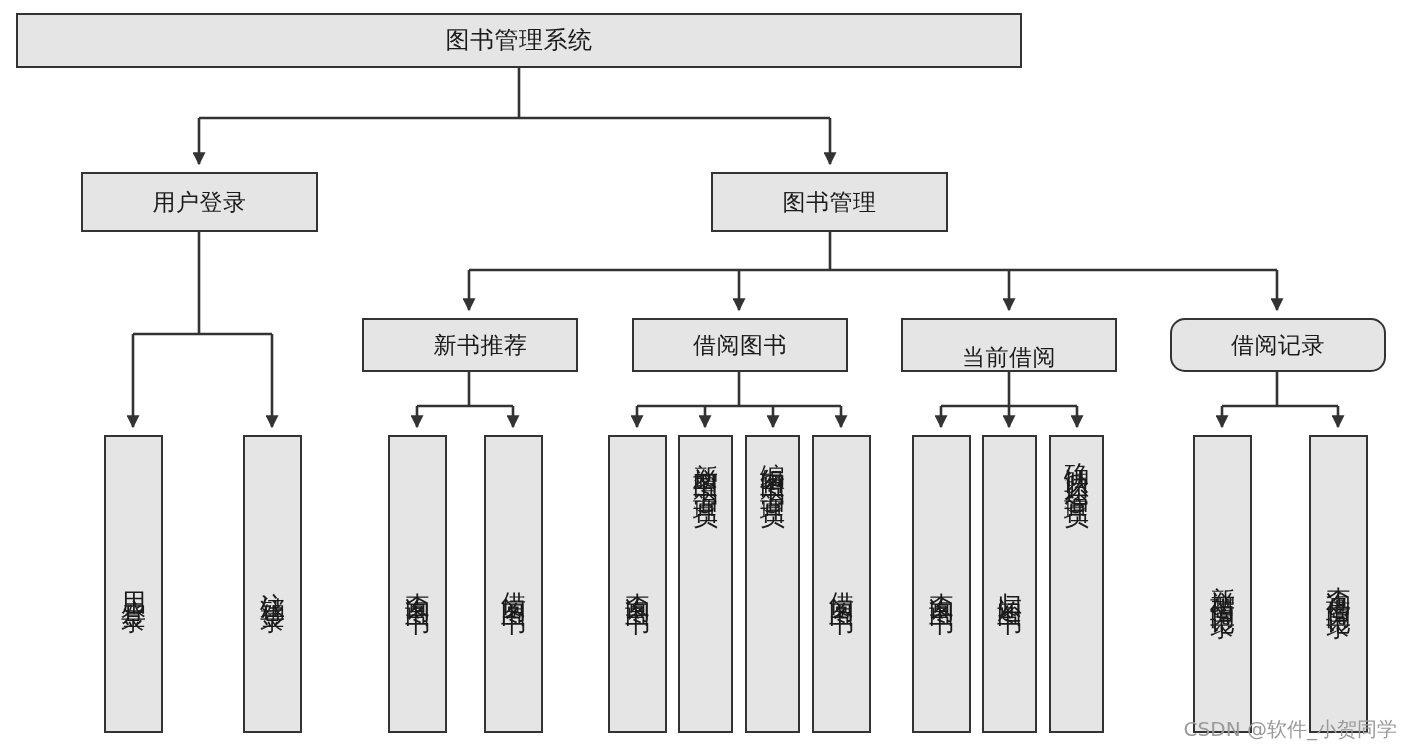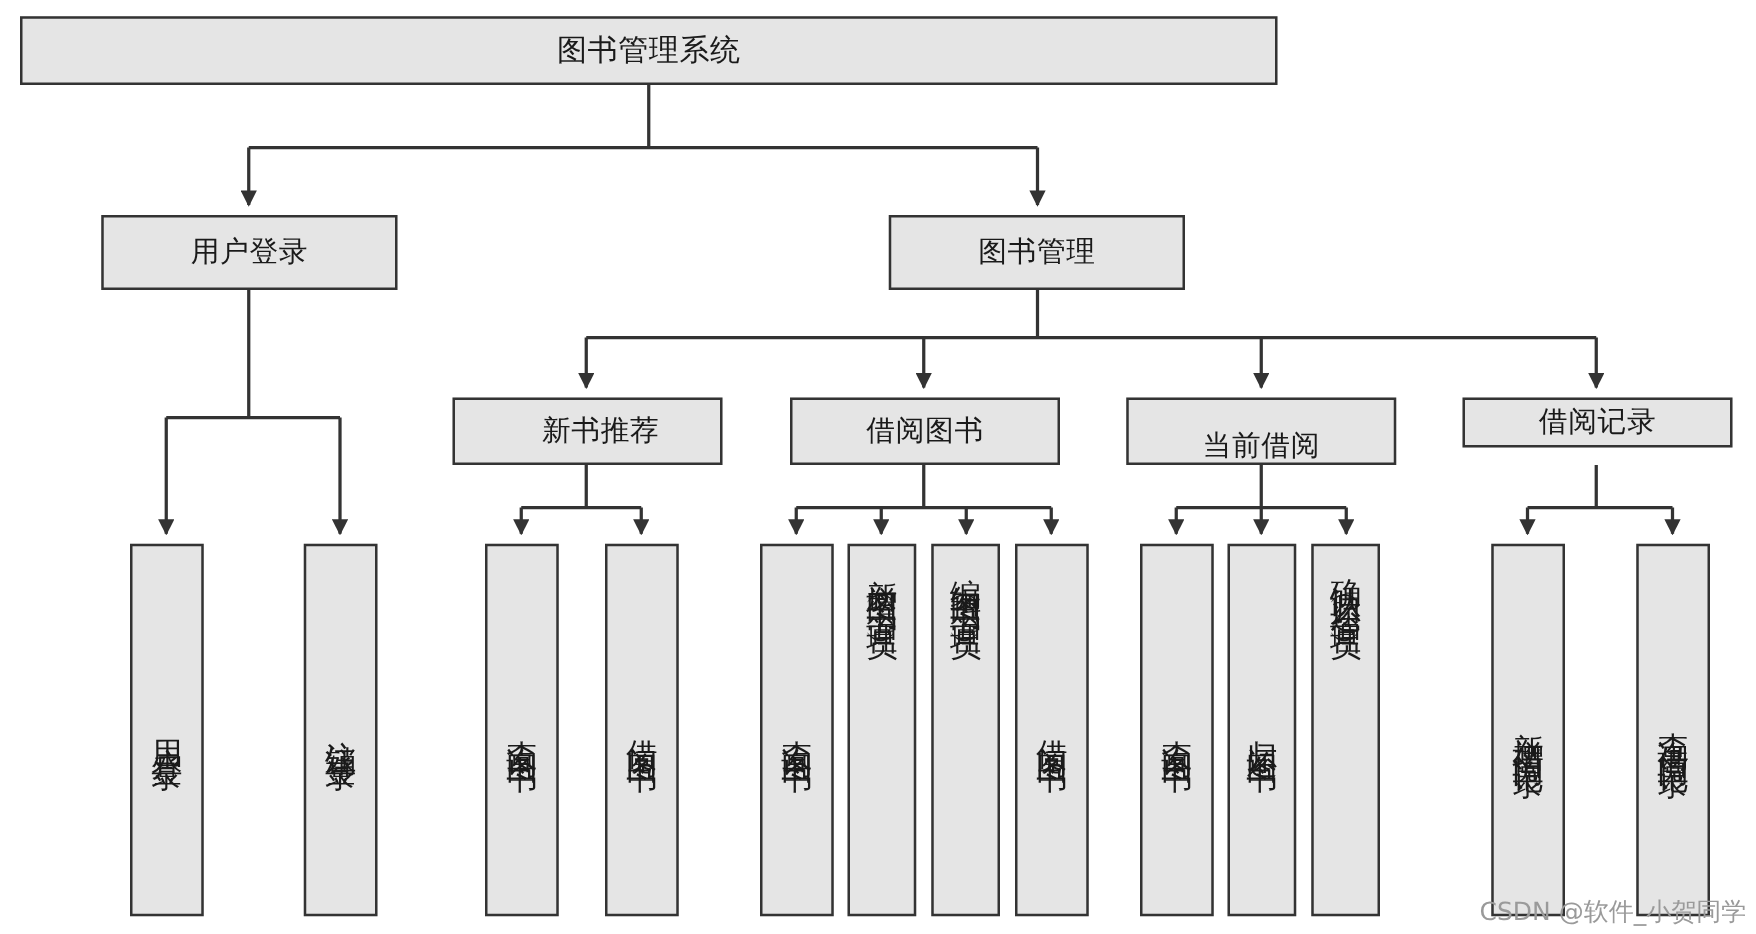--- a/index.html
+++ b/index.html
@@ -146,21 +146,21 @@
 
   <div class="node horiz" style="left:362px; top:318px; width:216px; height:54px;padding-left:21px;">
     <span class="label">新书推荐</span>
   </div>
   <div class="node horiz" style="left:632px; top:318px; width:216px; height:54px;">
     <span class="label">借阅图书</span>
   </div>
   <div class="node horiz" style="left:901px; top:318px; width:216px; height:54px;align-items:flex-end;">
     <span class="label">当前借阅</span>
   </div>
-  <div class="node horiz" style="left:1170px; top:318px; width:216px; height:40px;">
+  <div class="node horiz" style="left:1170px; top:318px; width:216px; height:54px;border-radius:15px;">
     <span class="label">借阅记录</span>
   </div>
 
   <div class="node vert centered" style="left:104px; top:435px; width:59px; height:298px;">
     <span class="label">用户登录</span>
   </div>
   <div class="node vert centered" style="left:243px; top:435px; width:59px; height:298px;">
     <span class="label">注销登录</span>
   </div>
 

